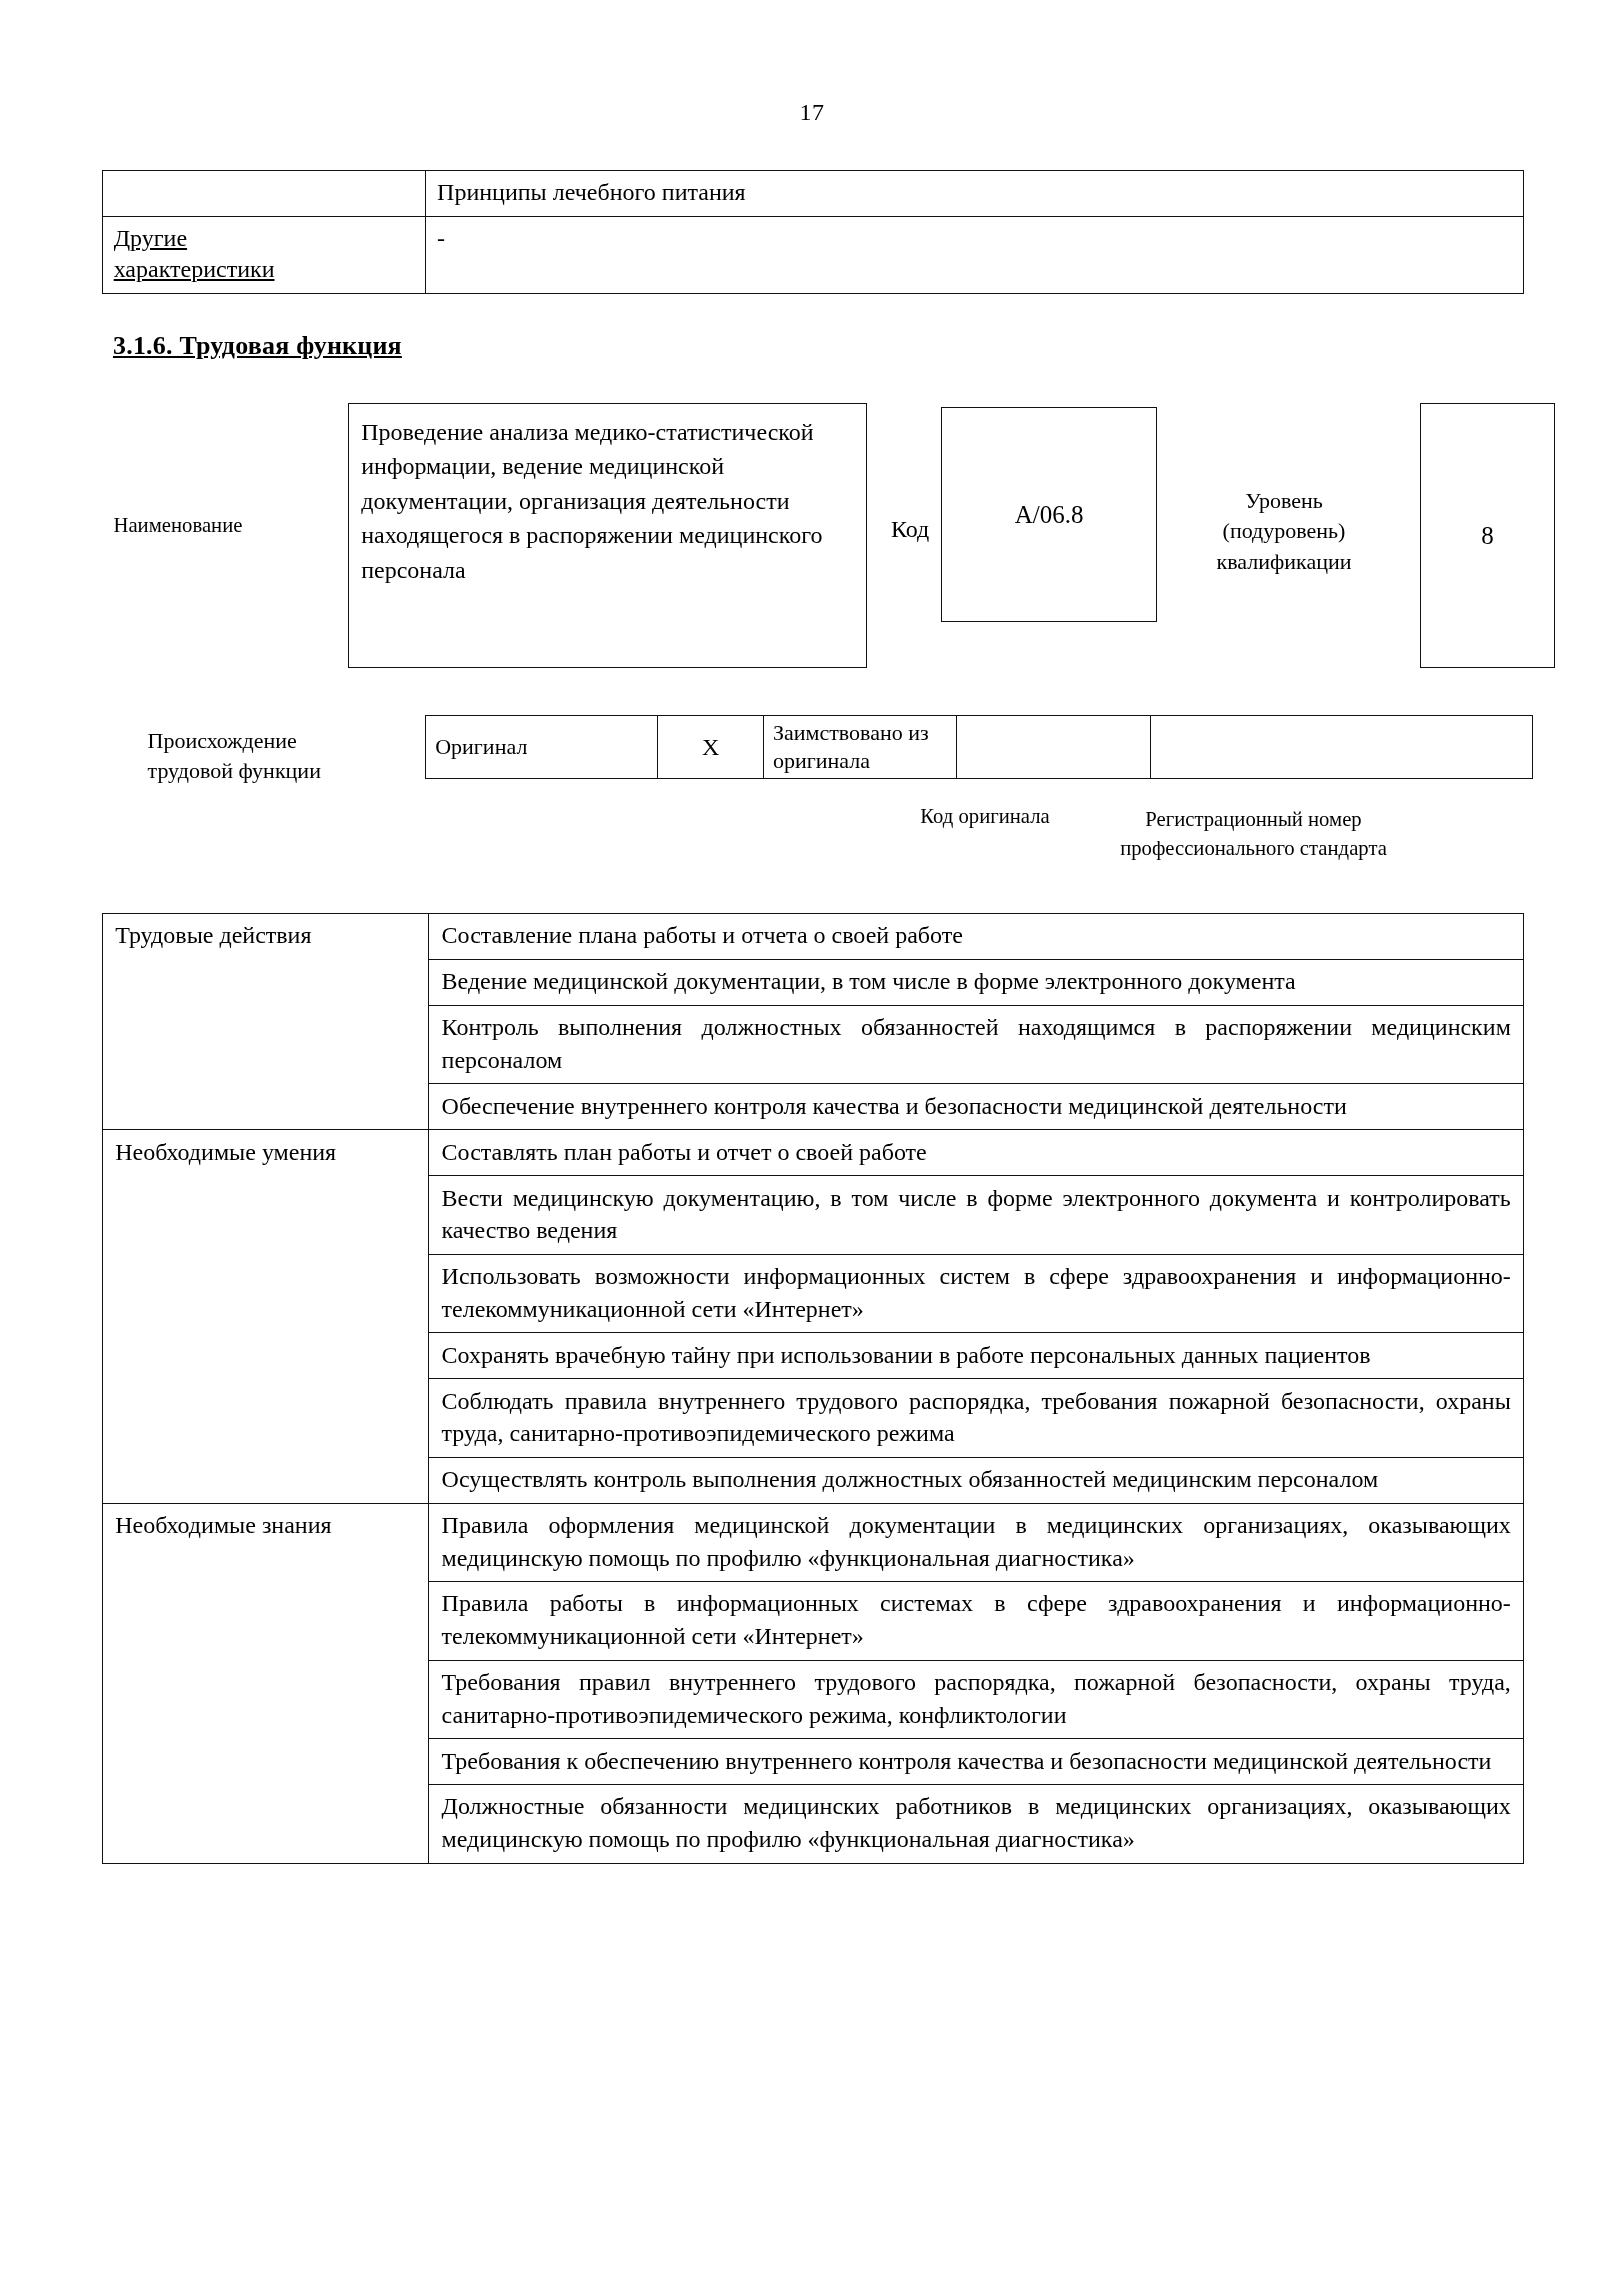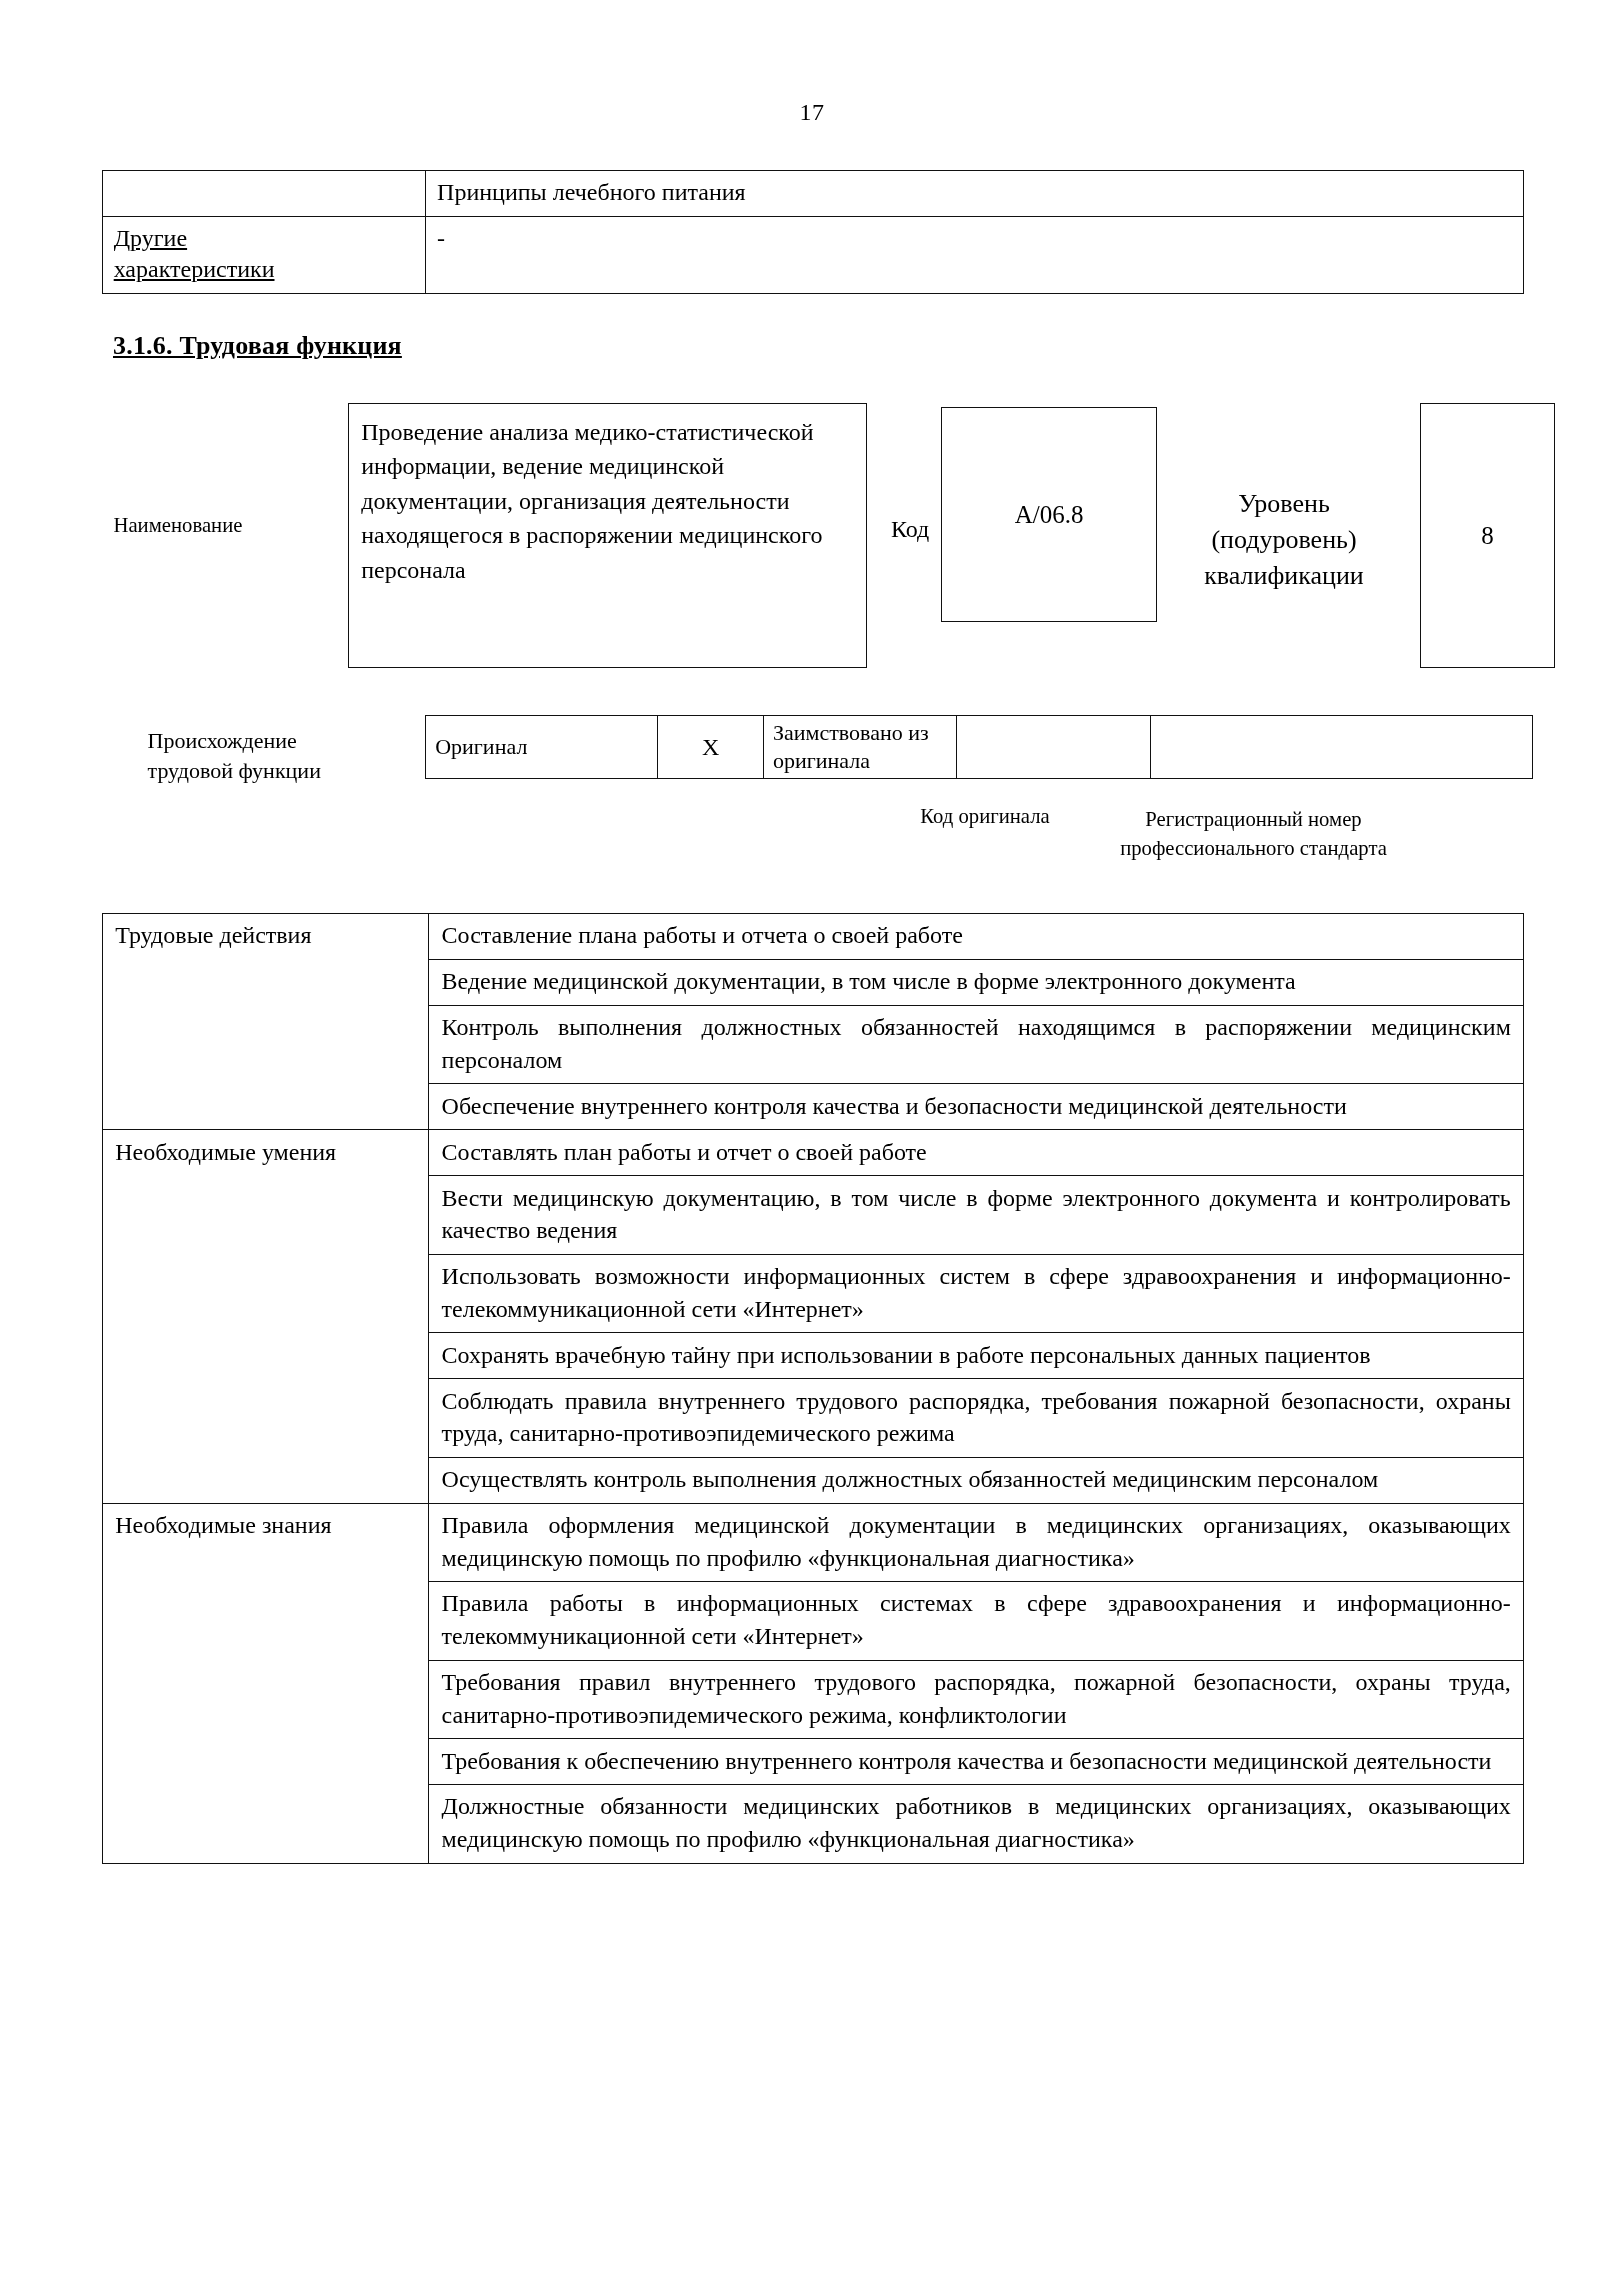--- a/index.html
+++ b/index.html
@@ -114,21 +114,21 @@
     align-items: center;
     justify-content: center;
     font-size: 25px;
   }
   .fn-level-label {
     position: absolute;
     left: 1071px;
     top: 83px;
     width: 222px;
     text-align: center;
-    font-size: 26px;
+    font-size: 22px;
     line-height: 1.38;
   }
   .fn-level-box {
     position: absolute;
     left: 1318px;
     top: 0;
     width: 135px;
     height: 265px;
     border: 1.5px solid #111;
     box-sizing: border-box;

